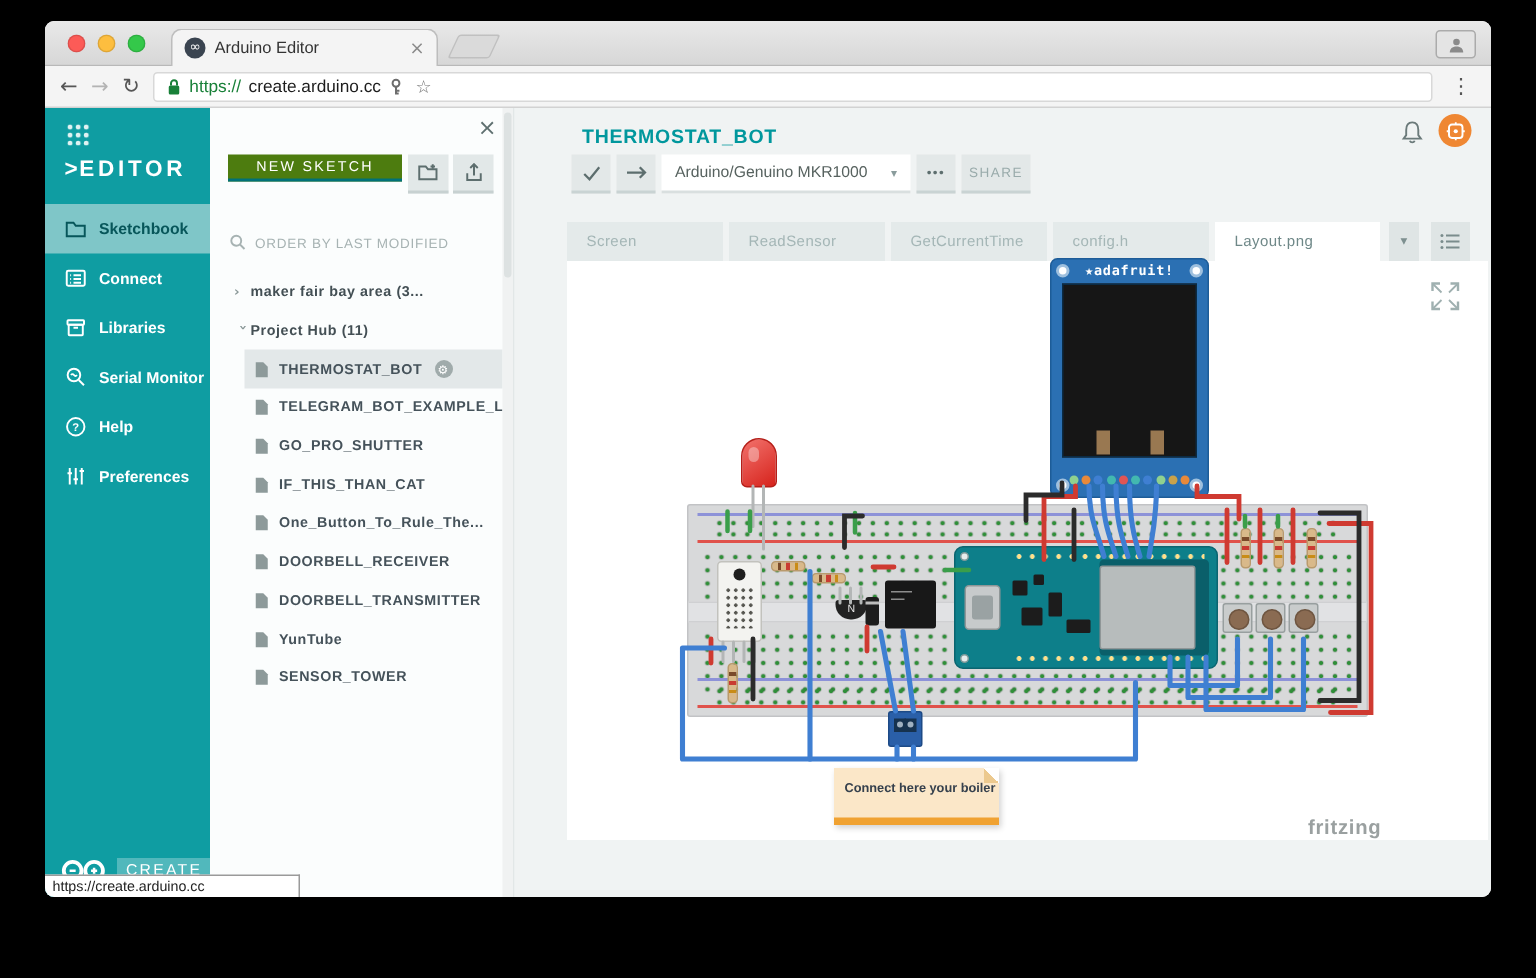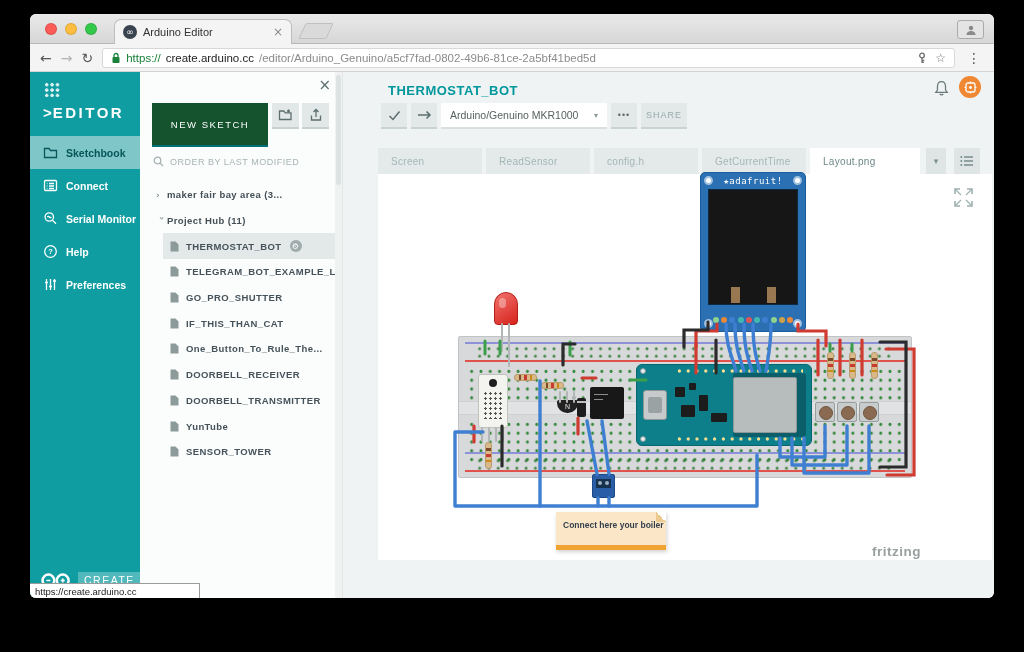--- a/index.html
+++ b/index.html
@@ -53,21 +53,21 @@
   .side-item.active{background:#7fc6c8;color:#07565a}
   .side-item.active svg{stroke:#07565a}
   .side-item.active::after{content:"";position:absolute;left:110px;top:50%;margin-top:-6px;
     border-top:6px solid transparent;border-bottom:6px solid transparent;border-left:6px solid #0f9da2}
   .side-bottom{position:absolute;bottom:9px;left:10px;display:flex;align-items:center;gap:6px}
   .create-badge{background:rgba(255,255,255,.28);color:#fff;font-size:10.5px;letter-spacing:1.5px;padding:2px 6px 3px}
 
   
   .panel{position:absolute;left:110px;top:0;width:203px;bottom:0;background:#fbfdfd;border-right:1px solid #e2e7e7}
   .panel-close{position:absolute;right:11px;top:6px;color:#5f7070;font-size:15px;line-height:1}
-  .new-sketch{position:absolute;left:12px;top:31px;width:116px;height:44px;background:#14532d;
+  .new-sketch{position:absolute;left:12px;top:31px;width:116px;height:18px;background:#4d7c0f;
     border-bottom:2px solid #007177;color:#fff;font-size:9.5px;letter-spacing:1.5px;
     display:flex;align-items:center;justify-content:center}
   .icon-btn{position:absolute;top:31px;width:27px;height:26px;background:#e2e8e8;border-bottom:2px solid #c7d1d1;
     display:flex;align-items:center;justify-content:center}
   .icon-btn svg{stroke:#5d6e6e;fill:none;stroke-width:1.3}
   .icon-btn.f{left:132px}.icon-btn.u{left:162px}
   .search-row{position:absolute;left:13px;top:84px;display:flex;align-items:center;gap:6px;
     color:#a7b3b3;font-size:9px;letter-spacing:.5px;white-space:nowrap}
   .search-row svg{stroke:#a7b3b3;fill:none;stroke-width:1.3}
   .tree{position:absolute;left:0;right:7px;top:110px}
@@ -124,21 +124,21 @@
   .bb .gridt{position:absolute;left:8px;right:8px;top:30px;height:43px;background-size:9.3px 8.8px}
   .bb .gridb{position:absolute;left:8px;right:8px;top:83px;height:43px;background-size:9.3px 8.8px}
   .bb .chan{position:absolute;left:0;right:0;top:64px;height:14px;background:#e1e2e4;
     border-top:1px solid #cfd0d2;border-bottom:1px solid #cfd0d2}
 
   
   .cmp{position:absolute}
   .tft{left:322px;top:-2px;width:106px;height:160px;background:#2b70b3;border:1px solid #1d5c98;border-radius:5px}
   .tft .hole{position:absolute;width:9px;height:9px;border-radius:50%;background:#fff;border:2px solid #9fc0de}
   .tft-brand{position:absolute;left:0;right:0;top:3px;text-align:center;color:#fff;font-size:9px;
-    font-weight:normal;font-family:"DejaVu Sans Mono",monospace;letter-spacing:.5px}
+    font-weight:bold;font-family:"DejaVu Sans Mono",monospace;letter-spacing:.5px}
   .tft-screen{position:absolute;left:7px;top:16px;right:7px;bottom:26px;background:#161616;border:1px solid #0b2b44}
   .tape{position:absolute;bottom:1px;width:9px;height:16px;background:#b08a5c;opacity:.85}
   .pinrow{position:absolute;left:12px;right:12px;bottom:7px;height:8px;display:flex;justify-content:space-between;align-items:center}
   .pin{width:6px;height:6px;border-radius:50%}
   .mkr{left:258px;top:190px;width:176px;height:82px;background:#0d7f8a;border:1px solid #0a6570;border-radius:6px}
   .mkr .pads{position:absolute;left:38px;right:8px;height:6px;
     background-image:radial-gradient(circle,#ffe08a 1.4px,rgba(255,255,255,.25) 1.7px,transparent 2px);background-size:8.8px 6px}
   .mkr .pt{top:3px}.mkr .pb{bottom:3px}
   .mkr .usb{position:absolute;left:6px;top:25px;width:24px;height:30px;background:#c7cacb;border:1px solid #8f9697;border-radius:3px}
   .mkr .usb::after{content:"";position:absolute;left:4px;top:6px;right:4px;bottom:6px;background:#9aa2a3;border-radius:2px}
@@ -207,21 +207,20 @@
     <span class="nav-ic glyph">←</span>
     <span class="nav-ic fwd glyph">→</span>
     <span class="nav-ic glyph">↻</span>
     <div class="urlbar">
       <svg width="10" height="12" viewBox="0 0 10 12">
         <rect x="1.5" y="5" width="7" height="6" rx="1" fill="#188038"></rect>
         <path d="M3 5 V3.5 a2 2 0 0 1 4 0 V5" fill="none" stroke="#188038" stroke-width="1.3"></path>
       </svg>
       <span class="url-scheme">https://</span>
         <span class="url-host">create.arduino.cc</span>
-        <span class="url-path">/editor/Arduino_Genuino/a5cf7fad-0802-49b6-81ce-2a5bf41bed5d</span>
       <span class="url-right">
         <svg width="10" height="12" viewBox="0 0 10 12">
           <circle cx="5" cy="3.5" r="2.3" fill="none" stroke="#6d6d6d" stroke-width="1.3"></circle>
           <path d="M5 5.8 V11 M5 8.5 h2.3 M5 10.3 h1.8" stroke="#6d6d6d" stroke-width="1.3" fill="none"></path>
         </svg>
         <span class="glyph">☆</span>
       </span>
     </div>
     <span class="menu-dots glyph">⋮</span>
   </div>
@@ -242,20 +241,28 @@
         </div>
         <div class="side-item">
           <svg width="15" height="15" viewBox="0 0 15 15">
             <rect x="1.5" y="2.5" width="12" height="10" rx="1"></rect>
               <path d="M6 5.5 h5 M6 8 h5 M6 10.5 h5 M3.8 5.5 h.6 M3.8 8 h.6 M3.8 10.5 h.6"></path>
             </svg>
           <span>Connect</span>
         </div>
         <div class="side-item">
           <svg width="15" height="15" viewBox="0 0 15 15">
+            <rect x="2" y="2.5" width="11" height="3" rx="0.5"></rect>
+              <rect x="2.8" y="5.5" width="9.4" height="7" rx="0.5"></rect>
+              <path d="M6 7.5 h3"></path>
+            </svg>
+          <span>Libraries</span>
+        </div>
+        <div class="side-item">
+          <svg width="15" height="15" viewBox="0 0 15 15">
             <circle cx="6.3" cy="6" r="4.2"></circle>
               <path d="M9.5 9.3 L13 12.8 M4.3 6 q1 -1.2 2 0 q1 1.2 2 0"></path>
             </svg>
           <span>Serial Monitor</span>
         </div>
         <div class="side-item">
           <svg width="15" height="15" viewBox="0 0 15 15">
             <circle cx="7.5" cy="7.5" r="5.8"></circle>
               <text x="7.5" y="10.2" text-anchor="middle" font-size="7.5" stroke="none" fill="#fff" font-family="Liberation Sans">?</text>
             </svg>
@@ -411,24 +418,24 @@
       </div>
 
       <div class="tabs">
         <div class="tab">
             <span>Screen</span>
           </div>
         <div class="tab">
             <span>ReadSensor</span>
           </div>
         <div class="tab">
+            <span>GetCurrentTime</span>
+          </div>
+        <div class="tab">
             <span>config.h</span>
-          </div>
-        <div class="tab">
-            <span>GetCurrentTime</span>
           </div>
         <div class="tab active">
             <span>Layout.png</span>
           </div>
         <div class="tab-caret glyph">▾</div>
         <div class="tab-list">
           <svg width="14" height="12" viewBox="0 0 14 12">
             <g stroke="#7a8c8c" stroke-width="1.4">
                 <path d="M4 2 H13 M4 6 H13 M4 10 H13"></path>
               </g>

